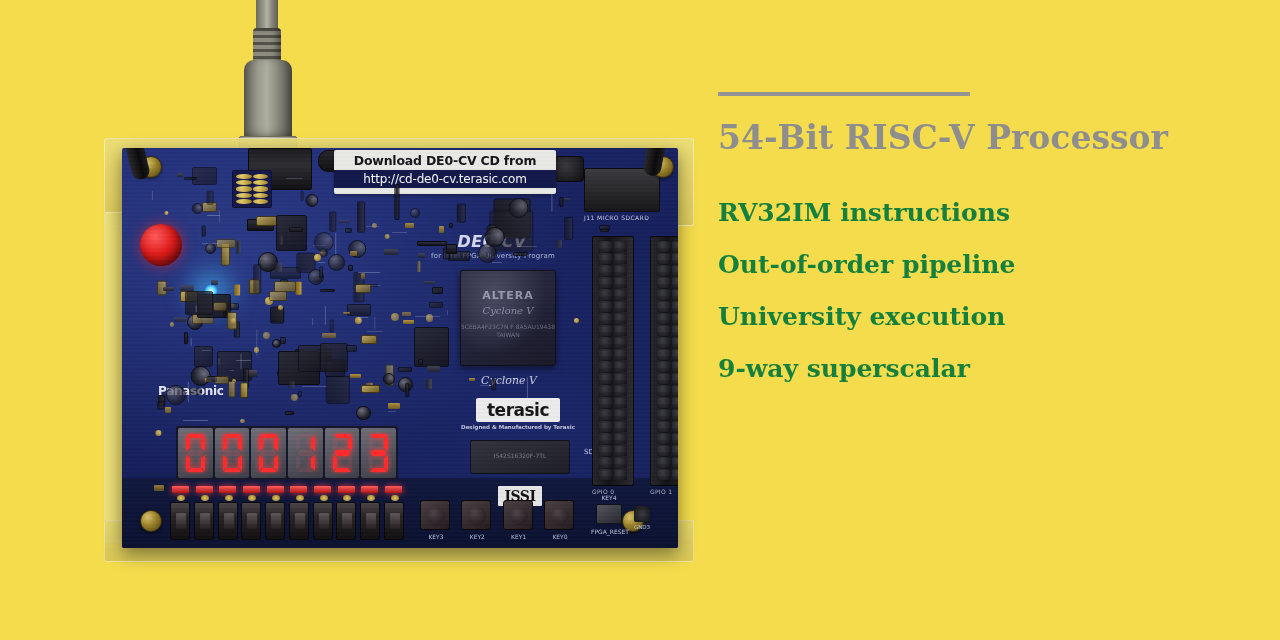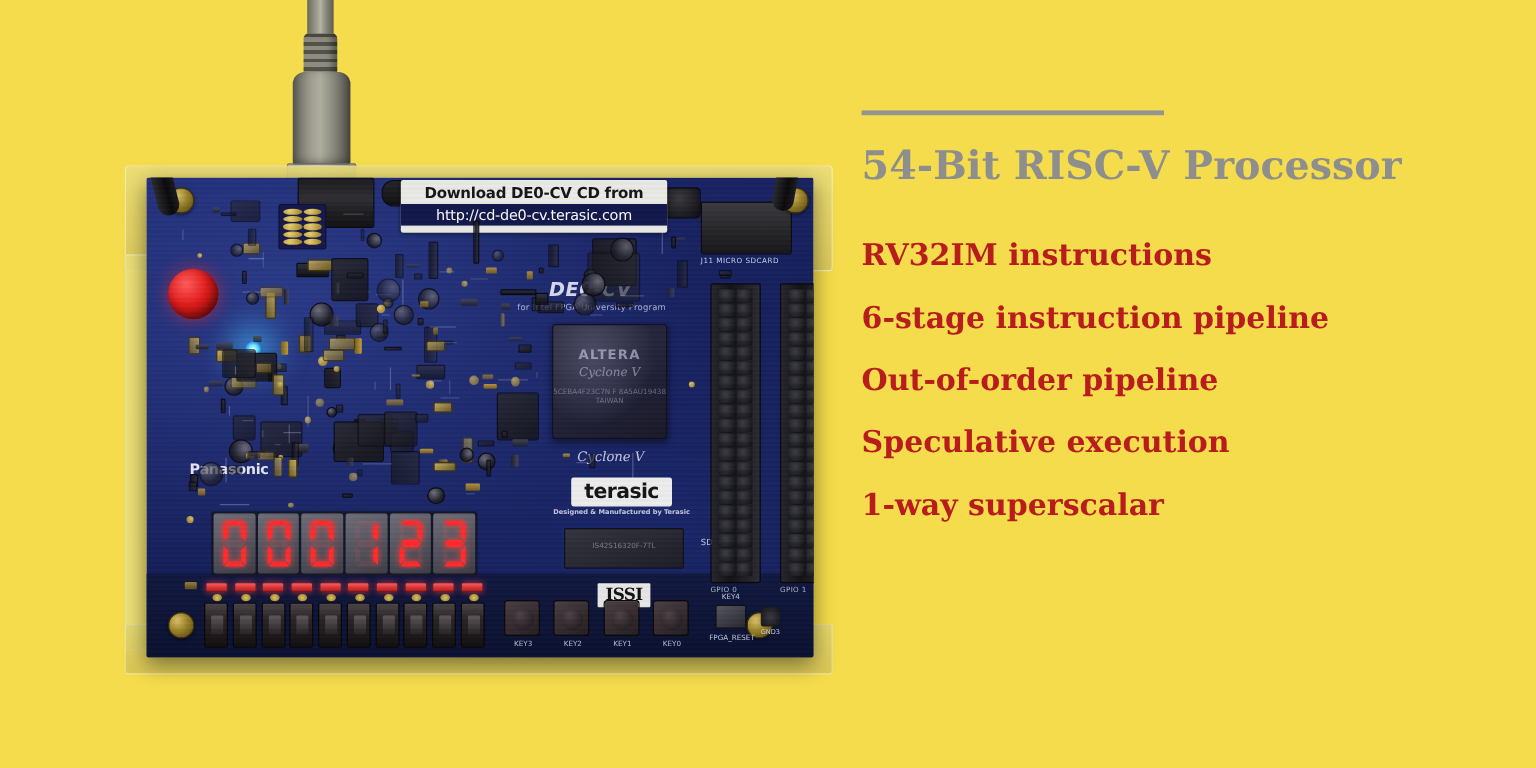--- a/index.html
+++ b/index.html
@@ -25,21 +25,21 @@
   }
   #product-subtitle {
     margin-top:22px;
     font-family:"DejaVu Serif", serif;
     font-size:33px; font-weight:700; letter-spacing:0px;
     color:#8e8e8e;
   }
   #feature-list { margin-top:30px; }
   .feature-item {
     font-family:"DejaVu Serif", serif;
-    font-size:25px; font-weight:700; color:#b91c1c;
+    font-size:25px; font-weight:700; color:#15803d;
     height:52px; line-height:52px; white-space:nowrap;
   }
 
   
   #board-photo {
     position:absolute; left:96px; top:0px; width:600px; height:600px;
   }
 
   
   #usb-cable-wire {
@@ -403,24 +403,23 @@
 
 <div id="text-panel">
 
 
   <div id="title-rule"></div>
 
   <div id="product-subtitle">54-Bit RISC-V Processor</div>
 
   <div id="feature-list">
     <div class="feature-item">RV32IM instructions</div>
-    <div class="feature-item">6-stage instruction pipeline</div>
     <div class="feature-item">Out-of-order pipeline</div>
-    <div class="feature-item">Speculative execution</div>
-    <div class="feature-item">1-way superscalar</div>
+    <div class="feature-item">University execution</div>
+    <div class="feature-item">9-way superscalar</div>
   </div>
 </div>
 
 <div id="board-photo">
 
   <div id="usb-cable-wire"></div>
   <div id="usb-cable-strain"></div>
   <div id="usb-connector-body">
     <div id="usb-logo-icon">
       <svg width="26" height="32" viewBox="0 0 26 32">

